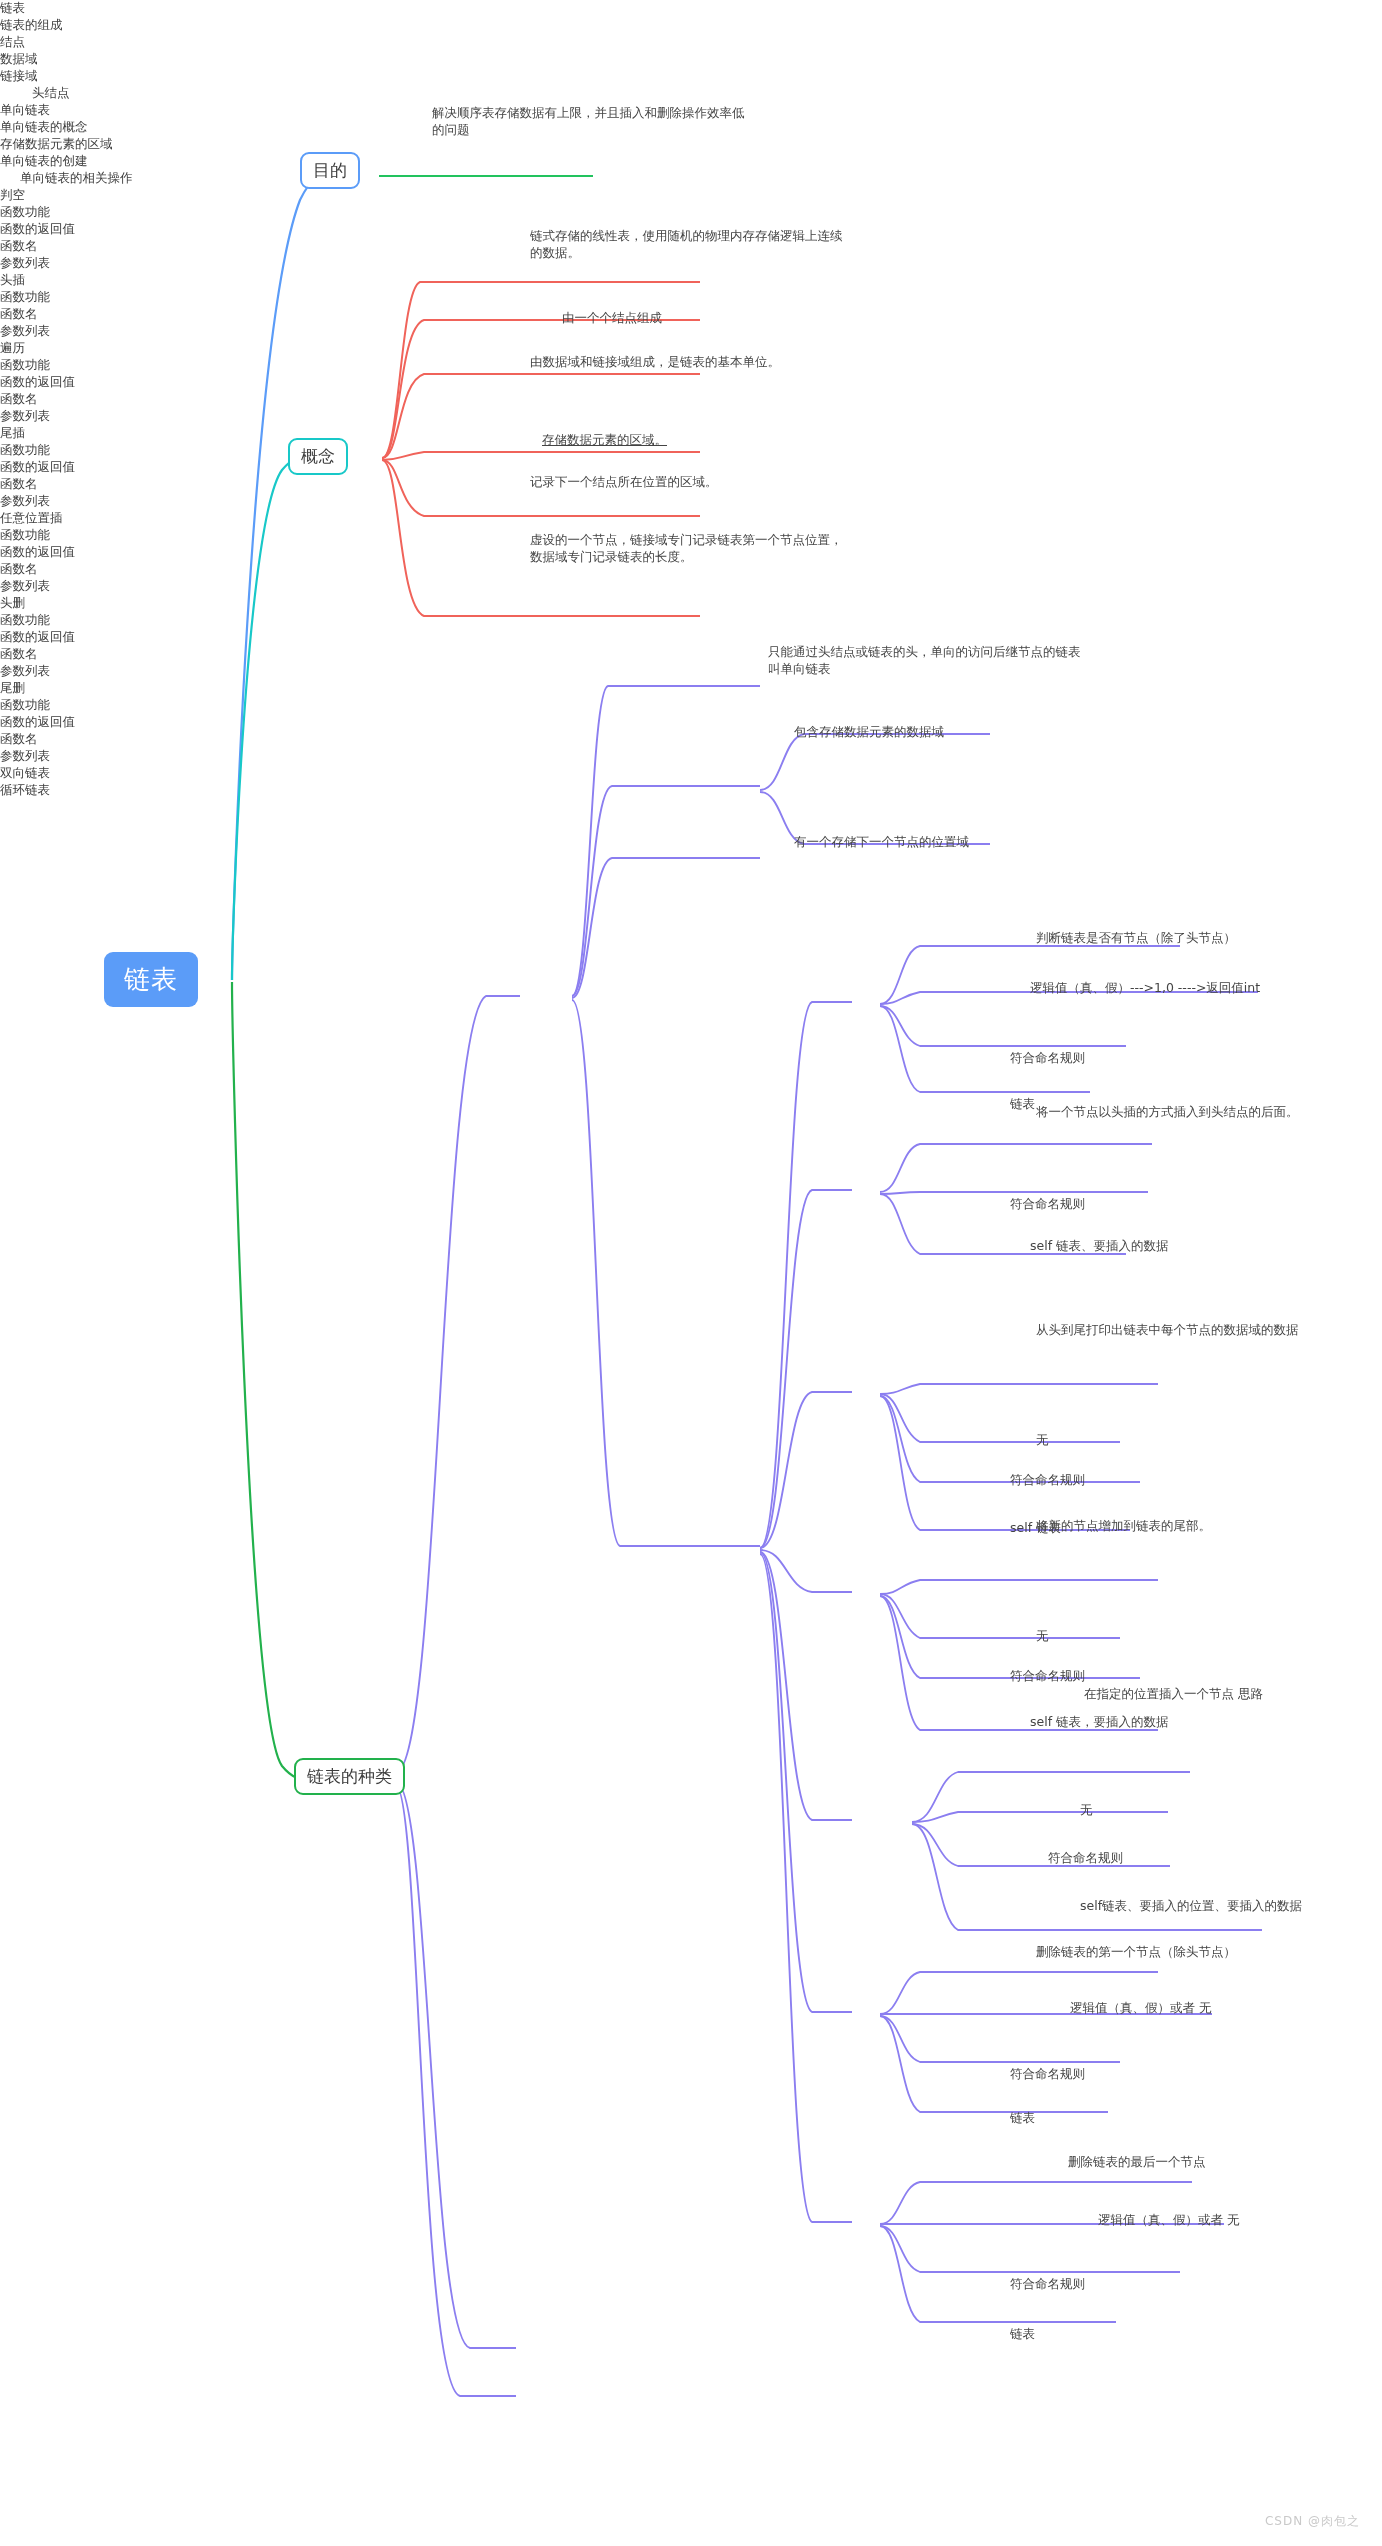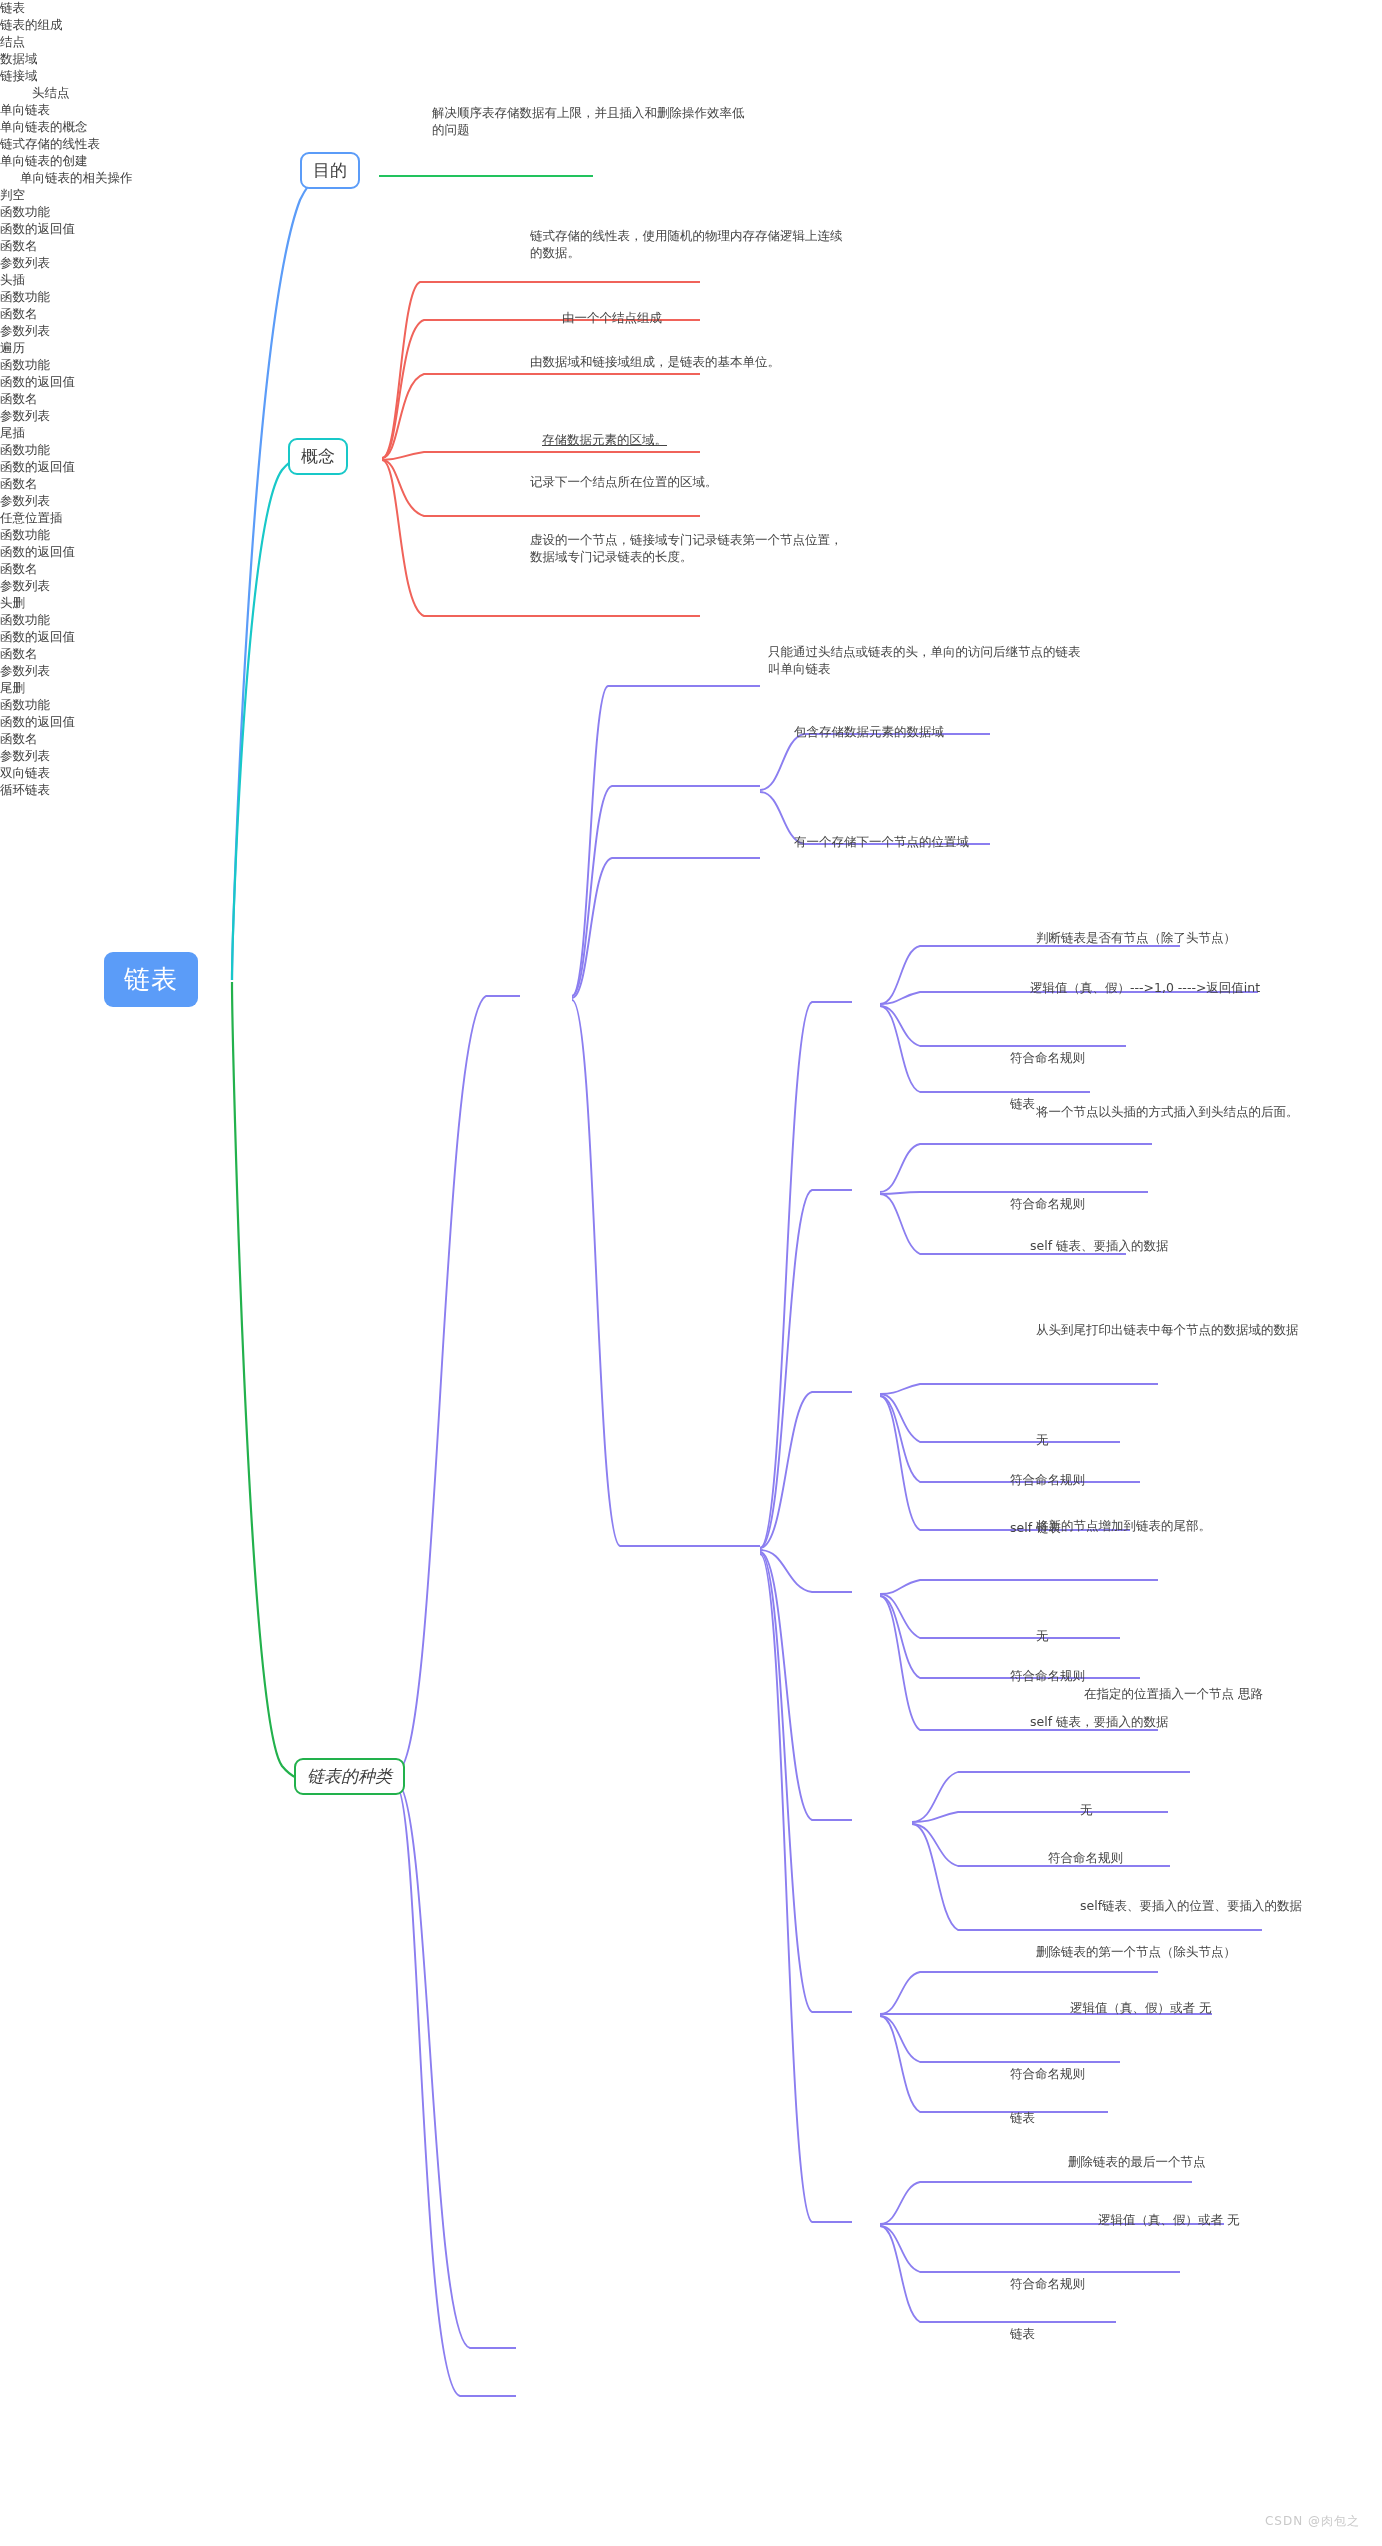--- a/index.html
+++ b/index.html
@@ -9,21 +9,21 @@
   .node{position:absolute;white-space:pre;color:#3d3d3d;line-height:1.35;}
   .root{
     background:#5b9cf8;color:#fff;border-radius:9px;
     padding:10px 20px;font-size:26px;font-weight:400;letter-spacing:1px;
   }
   .lvl1{
     border:2.5px solid #5b9cf8;border-radius:9px;background:#fff;
     padding:5px 11px;font-size:17px;color:#3d3d3d;
   }
   .lvl1.teal{border-color:#18c8c8;}
-  .lvl1.green{border-color:#22b14c;font-style:italic;}
+  .lvl1.green{border-color:#22b14c;}
   .lbl{font-size:12.5px;color:#3d3d3d;}
   .note{font-size:12.5px;color:#444;}
   .watermark{
     position:absolute;right:22px;bottom:16px;color:#c9c9c9;
     font-size:12px;letter-spacing:1px;
   }
 </style>
 </head>
 <body>
 
@@ -137,21 +137,21 @@
   </div>
 
   <div class="lbl" style="left:482px;top:984px;">单向链表</div>
 
   <div class="note" style="position:absolute;left:768px;top:644px;width:520px;">
     <div>只能通过头结点或链表的头，单向的访问后继节点的链表</div>
     <div>叫单向链表</div>
   </div>
   <div class="lbl" style="left:608px;top:676px;">单向链表的概念</div>
 
-  <div class="lbl" style="left:608px;top:776px;">链式存储的线性表</div>
+  <div class="lbl" style="left:608px;top:776px;">存储数据元素的区域</div>
   <div class="note" style="position:absolute;left:794px;top:724px;">包含存储数据元素的数据域</div>
   <div class="note" style="position:absolute;left:794px;top:834px;">有一个存储下一个节点的位置域</div>
 
   <div class="lbl" style="left:788px;top:848px;">单向链表的创建</div>
 
   <div class="lbl" style="left:608px;top:1536px;margin-left:20px;">单向链表的相关操作</div>
 
   <div class="lbl" style="left:812px;top:992px;">判空</div>
   <div class="note" style="position:absolute;left:1036px;top:930px;">判断链表是否有节点（除了头节点）</div>
   <div class="lbl" style="left:908px;top:936px;">函数功能</div>

